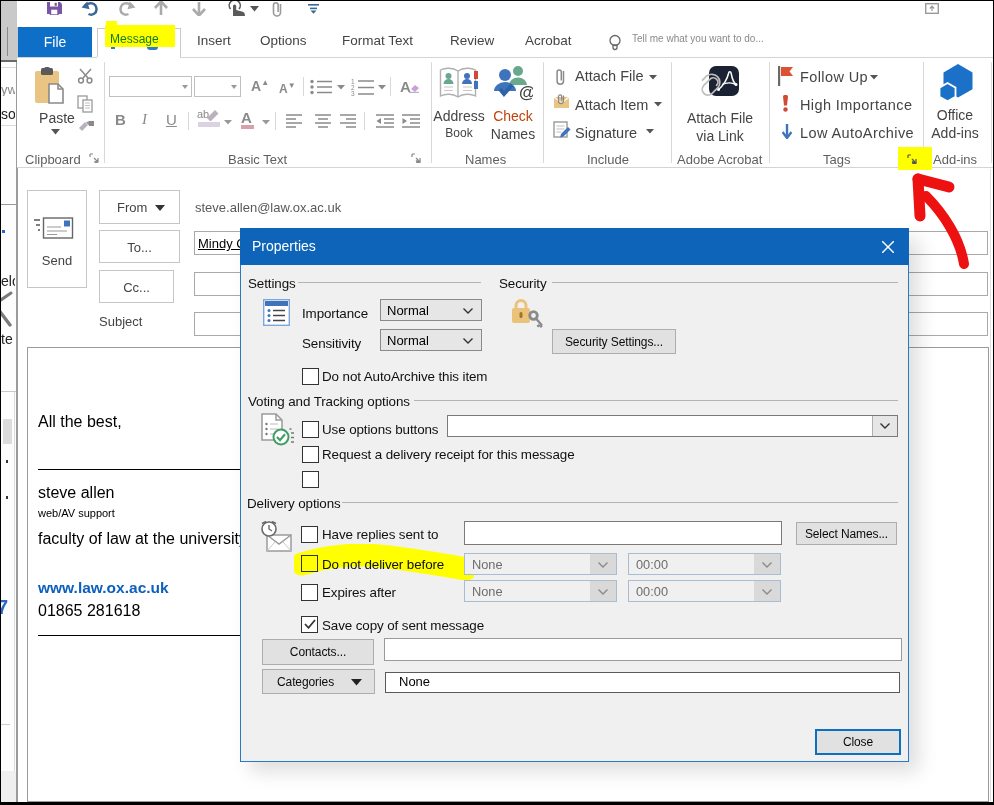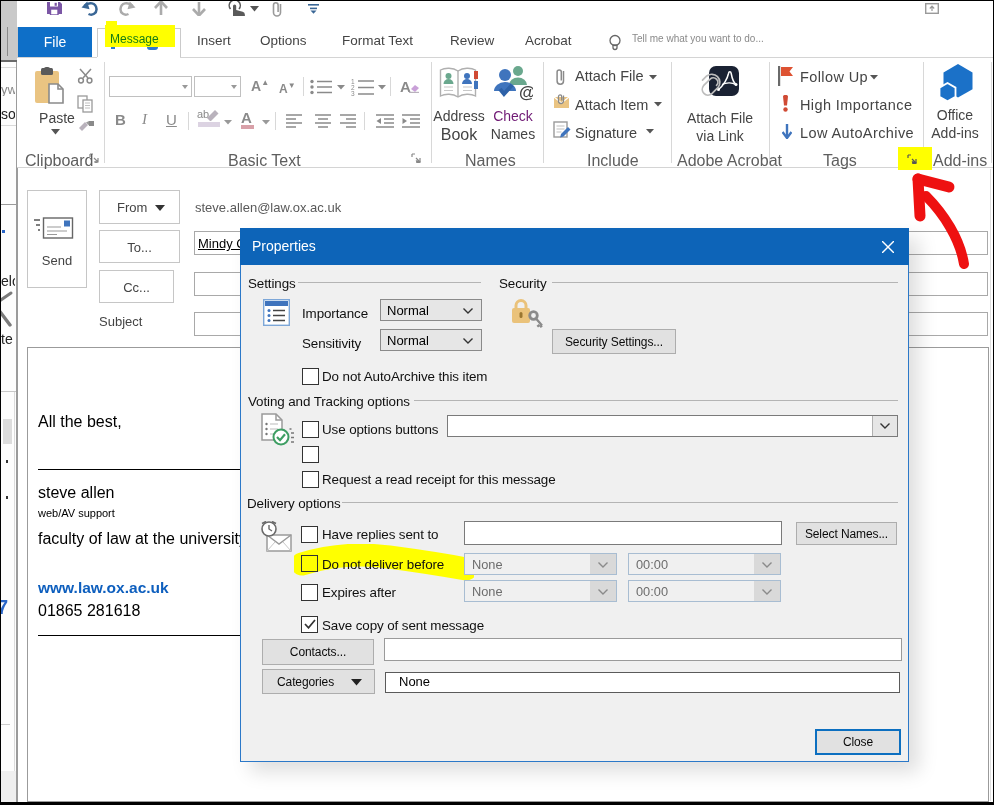--- a/index.html
+++ b/index.html
@@ -1,21 +1,21 @@
 <!DOCTYPE html>
 <html><head>
 <meta charset="utf-8">
 <style>
   html,body{margin:0;padding:0}
   #root{position:relative;width:994px;height:805px;background:#fff;
     font-family:"Liberation Sans",sans-serif;overflow:hidden;box-sizing:border-box;
     border-top:1px solid #000;border-left:1px solid #000;border-right:1px solid #000;border-bottom:3px solid #000}
   .abs{position:absolute}
   .lbl{position:absolute;color:#444;font-size:14.5px;white-space:nowrap}
-  .grplbl{position:absolute;color:#5e5e5e;font-size:16px;white-space:nowrap}
+  .grplbl{position:absolute;color:#5e5e5e;font-size:13px;white-space:nowrap}
   .sep{position:absolute;width:1px;background:#d8d8d8;top:61px;height:101px}
   .btnhdr{position:absolute;background:#fff;border:1px solid #c6c6c6;color:#444;
     font-size:13px;text-align:center;box-sizing:border-box}
   .fld{position:absolute;background:#fff;border:1px solid #a9a9a9;box-sizing:border-box}
   .dlbl{position:absolute;color:#101010;font-size:13.4px;white-space:nowrap;letter-spacing:-0.1px}
   .cb{position:absolute;width:15px;height:15px;background:#fff;border:1px solid #333}
   .wbtn{position:absolute;background:#e1e1e1;border:1px solid #adadad;color:#0a0a0a;
     font-size:12px;text-align:center;box-sizing:border-box;letter-spacing:-0.1px}
   .dcombo{position:absolute;background:#f0f0f0;border:1px solid #a8bdd2;box-sizing:border-box}
   .dcombo .txt{position:absolute;left:7px;top:3px;color:#6d6d6d;font-size:12.8px}
@@ -247,30 +247,30 @@
     <path d="M19 4 V30" stroke="#b0b0b0" stroke-width="1.4"></path>
     <rect x="35" y="4" width="4" height="8" fill="#d04a34"></rect>
     <rect x="35" y="14" width="4" height="8" fill="#3f74bd"></rect>
     <circle cx="9.5" cy="9" r="3" fill="#6aa88e"></circle>
     <path d="M4.5 17 a5 5 0 0 1 10 0 z" fill="#6aa88e"></path>
     <circle cx="28" cy="9" r="3" fill="#3f74bd"></circle>
     <path d="M23 17 a5 5 0 0 1 10 0 z" fill="#3f74bd"></path>
     <path d="M5 20 h9 M5 23.5 h9 M24 20 h9 M24 23.5 h9" stroke="#c8c8c8" stroke-width="1.2"></path>
   </svg>
   <div class="abs" style="left:430px;top:107px;width:56px;text-align:center;color:#444;font-size:14px">Address</div>
-  <div class="abs" style="left:430px;top:125px;width:56px;text-align:center;color:#444;font-size:16px">Book</div>
+  <div class="abs" style="left:430px;top:125px;width:56px;text-align:center;color:#444;font-size:12px">Book</div>
   <svg class="abs" style="left:492px;top:64px" width="40" height="36" viewBox="0 0 40 36">
     <circle cx="25" cy="6" r="5" fill="#6aa88e"></circle>
     <path d="M16 20 a9 7.5 0 0 1 18 0 z" fill="#6aa88e"></path>
     <circle cx="12" cy="10" r="6" fill="#3f74bd"></circle>
     <path d="M1 26 a11 9 0 0 1 22 0 z" fill="#3f74bd"></path>
     <path d="M7 24 l4 5 8 -9" stroke="#2e62a8" stroke-width="4" fill="none"></path>
     <text x="26" y="33" font-size="17" font-weight="bold" fill="#444" font-family="Liberation Sans">@</text>
   </svg>
-  <div class="abs" style="left:484px;top:107px;width:56px;text-align:center;color:#701a75;font-size:14px">Check</div>
+  <div class="abs" style="left:484px;top:107px;width:56px;text-align:center;color:#c2410c;font-size:14px">Check</div>
   <div class="abs" style="left:484px;top:125px;width:56px;text-align:center;color:#444;font-size:14px">Names</div>
 
   <svg class="abs" style="left:554px;top:67px" width="11" height="18" viewBox="0 0 11 18">
     <path d="M8.5 3 V13 a3.2 3.2 0 0 1 -6.4 0 V4 a2.1 2.1 0 0 1 4.2 0 V12.5" fill="none" stroke="#8a8a8a" stroke-width="1.5"></path>
   </svg>
   <div class="lbl" style="left:574px;top:67px">Attach File</div>
   <svg class="abs" style="left:648px;top:74px" width="8" height="5" viewBox="0 0 8 5">
       <path d="M0 0 L8 0 L4 4.5 z" fill="#555"></path>
     </svg>
   <svg class="abs" style="left:552px;top:92px" width="17" height="17" viewBox="0 0 17 17">
@@ -444,22 +444,22 @@
   <div class="dlbl" style="left:321px;top:421px">Use options buttons</div>
 
   <div class="abs" style="left:446px;top:414px;width:451px;height:22px;background:#fff;border:1px solid #7a7a7a;box-sizing:border-box">
     <span style="position:absolute;right:0;top:0;width:24px;height:20px;background:#e6e6e6;border-left:1px solid #b0b0b0">
       <svg style="position:absolute;left:7px;top:7px" width="10" height="6" viewBox="0 0 10 6">
           <path d="M0.5 0.5 L5 5 L9.5 0.5" fill="none" stroke="#333" stroke-width="1.4"></path>
         </svg>
     </span>
   </div>
   <div class="cb" style="left:301px;top:445px"></div>
+  <div class="dlbl" style="left:321px;top:446px">Request a delivery receipt for this message</div>
   <div class="cb" style="left:301px;top:470px"></div>
-  <div class="dlbl" style="left:321px;top:471px">Request a read receipt for this message</div>
 
   <div class="dlbl" style="left:246px;top:495px">Delivery options</div>
   <div class="gline" style="left:341px;top:501px;width:556px"></div>
 
   <svg class="abs" style="left:258px;top:520px" width="36" height="34" viewBox="0 0 36 34">
     <rect x="8" y="14" width="24" height="16" fill="#fff" stroke="#9a9a9a" stroke-width="1.5"></rect>
     <path d="M8 14 L20 23 L32 14" fill="none" stroke="#9a9a9a" stroke-width="1.4"></path>
     <path d="M8 30 L16 21 M32 30 L24 21" stroke="#c9c9c9" stroke-width="1"></path>
     <circle cx="10" cy="8" r="7" fill="#fff" stroke="#6a6a6a" stroke-width="1.6"></circle>
     <path d="M10 4 V8 L13 10" fill="none" stroke="#6a6a6a" stroke-width="1.4"></path>

